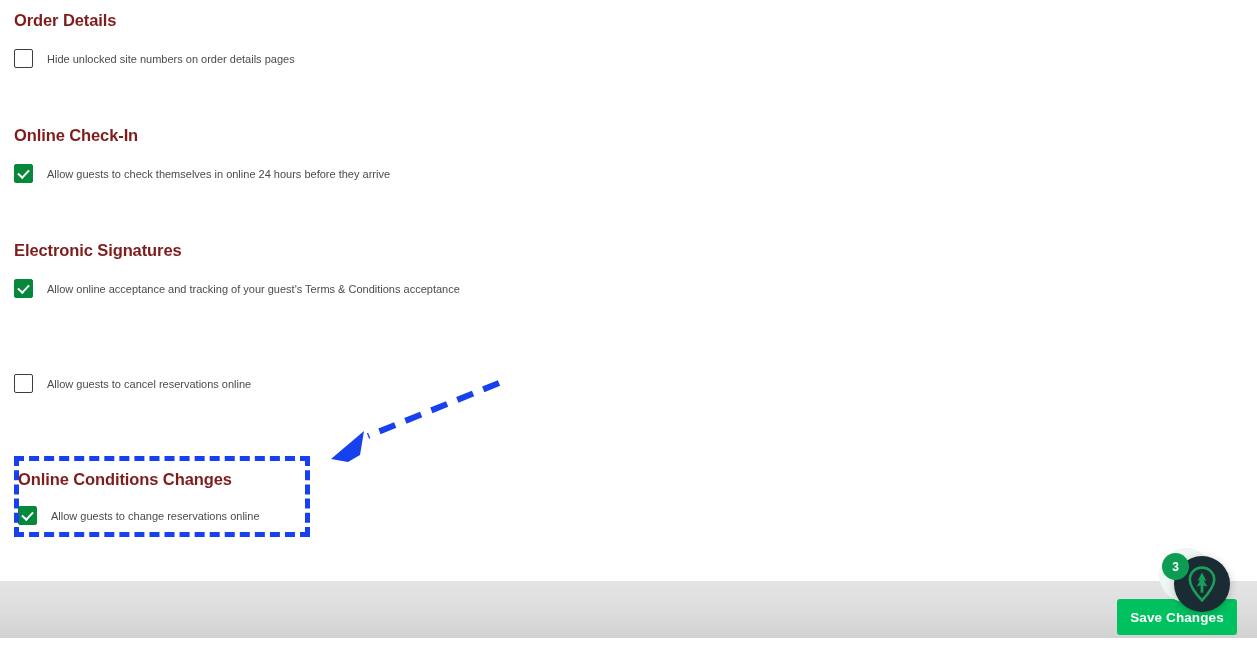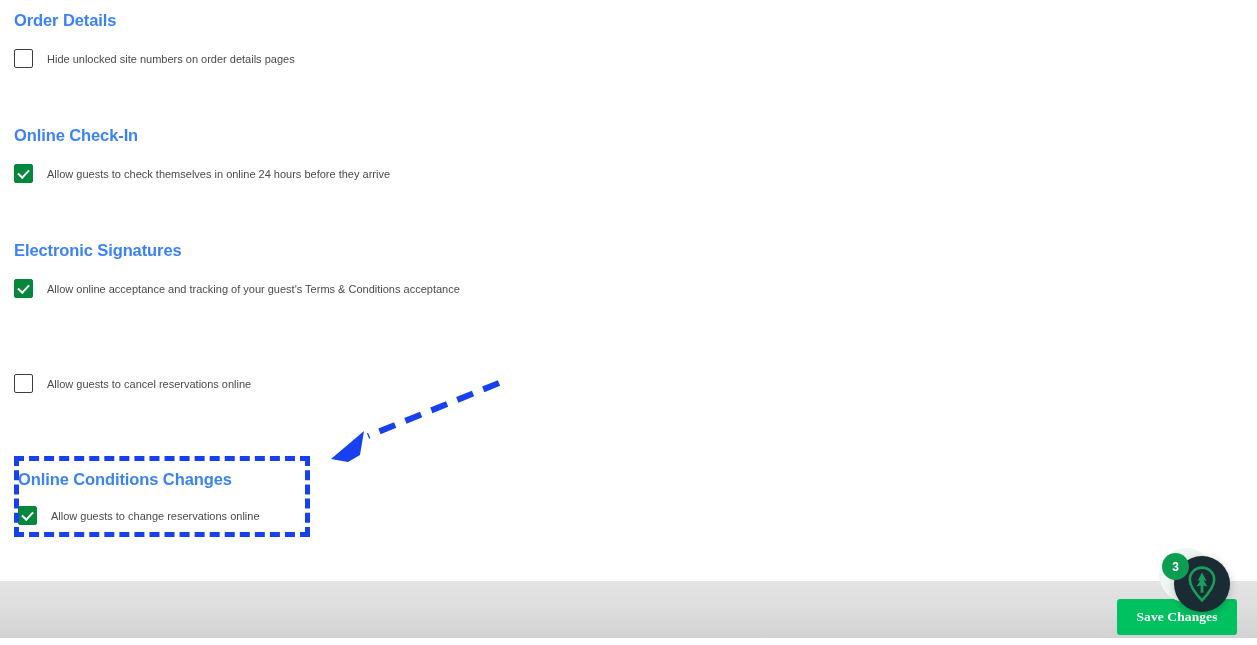--- a/index.html
+++ b/index.html
@@ -26,21 +26,21 @@
     overflow: hidden;
   }
 
   .section {
     position: absolute;
     left: 14px;
   }
   .section-title {
     font-size: 16.5px;
     font-weight: bold;
-    color: #3b82f6;
+    color: #7f1d1d;
     letter-spacing: -0.1px;
     line-height: 20px;
     margin: 0;
     white-space: nowrap;
   }
   .option-row {
     display: flex;
     align-items: center;
     margin-top: 19px;
   }
@@ -109,21 +109,21 @@
   #save-changes-button {
     position: absolute;
     left: 1117px;
     top: 599px;
     width: 120px;
     height: 36px;
     background: #00c160;
     border: none;
     border-radius: 3px;
     color: #ffffff;
-    font-family: Liberation Serif, serif;
+    font-family: Liberation Sans, sans-serif;
     font-size: 13.5px;
     font-weight: bold;
     letter-spacing: 0.1px;
     cursor: pointer;
     padding: 0;
   }
 
   
   #chat-launcher {
     position: absolute;

